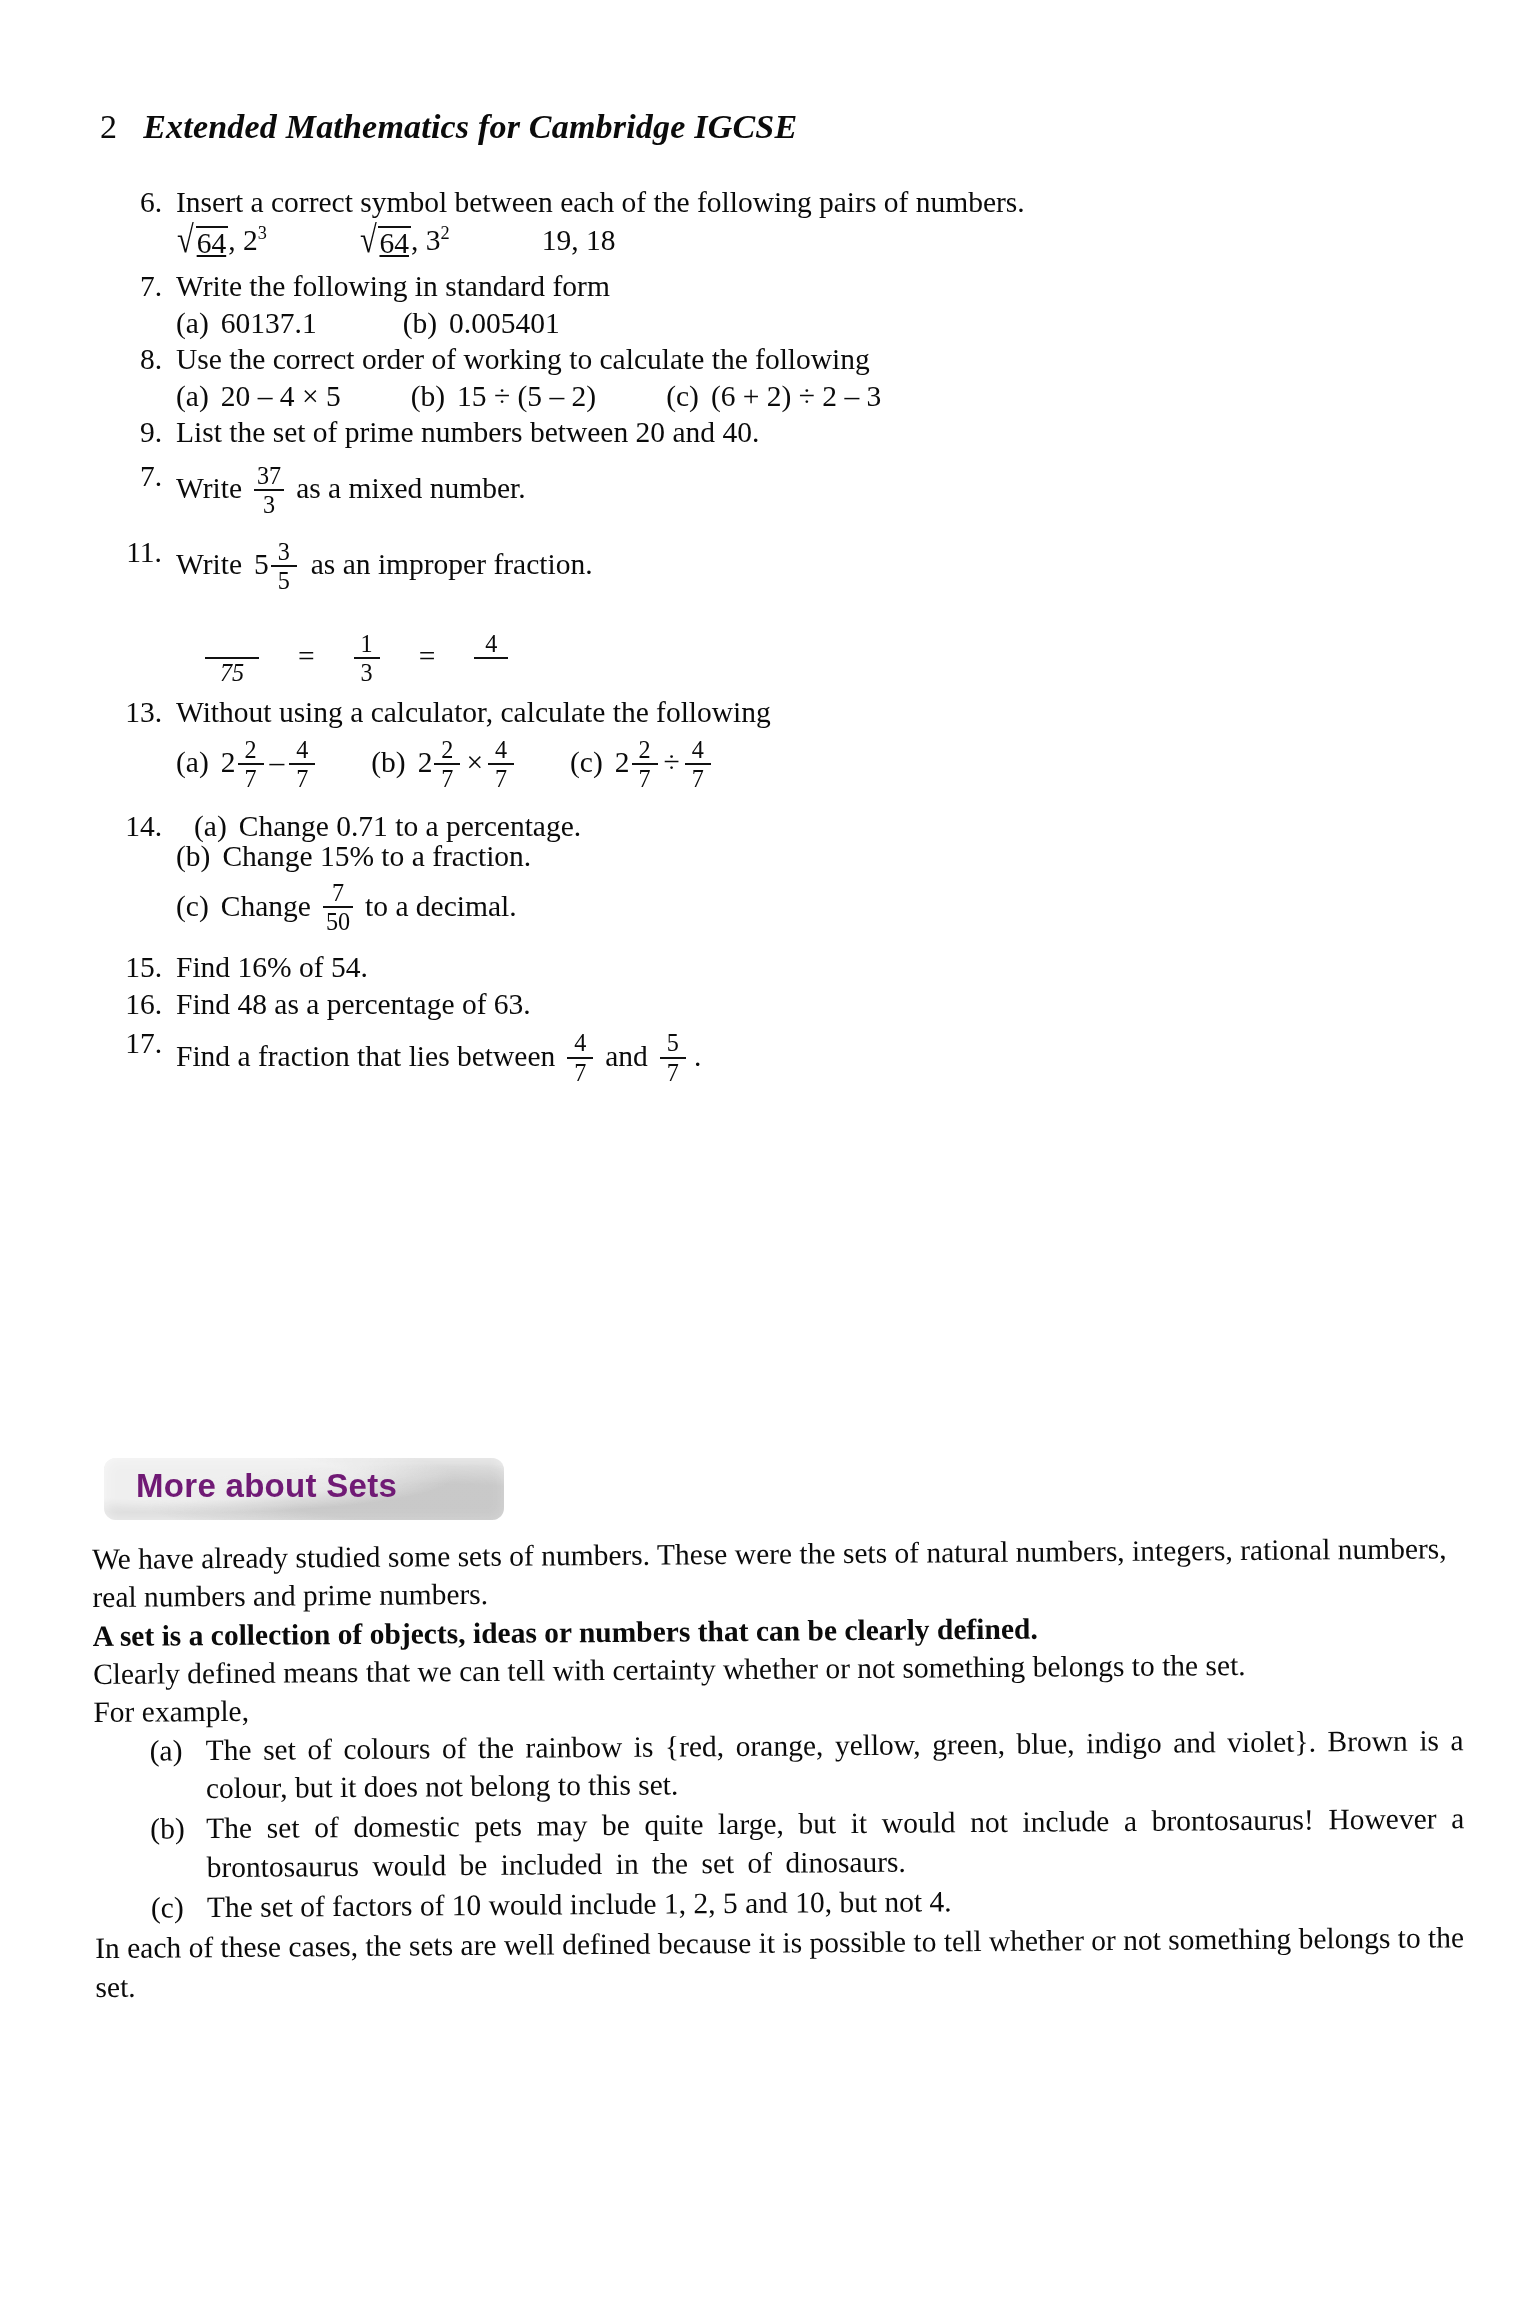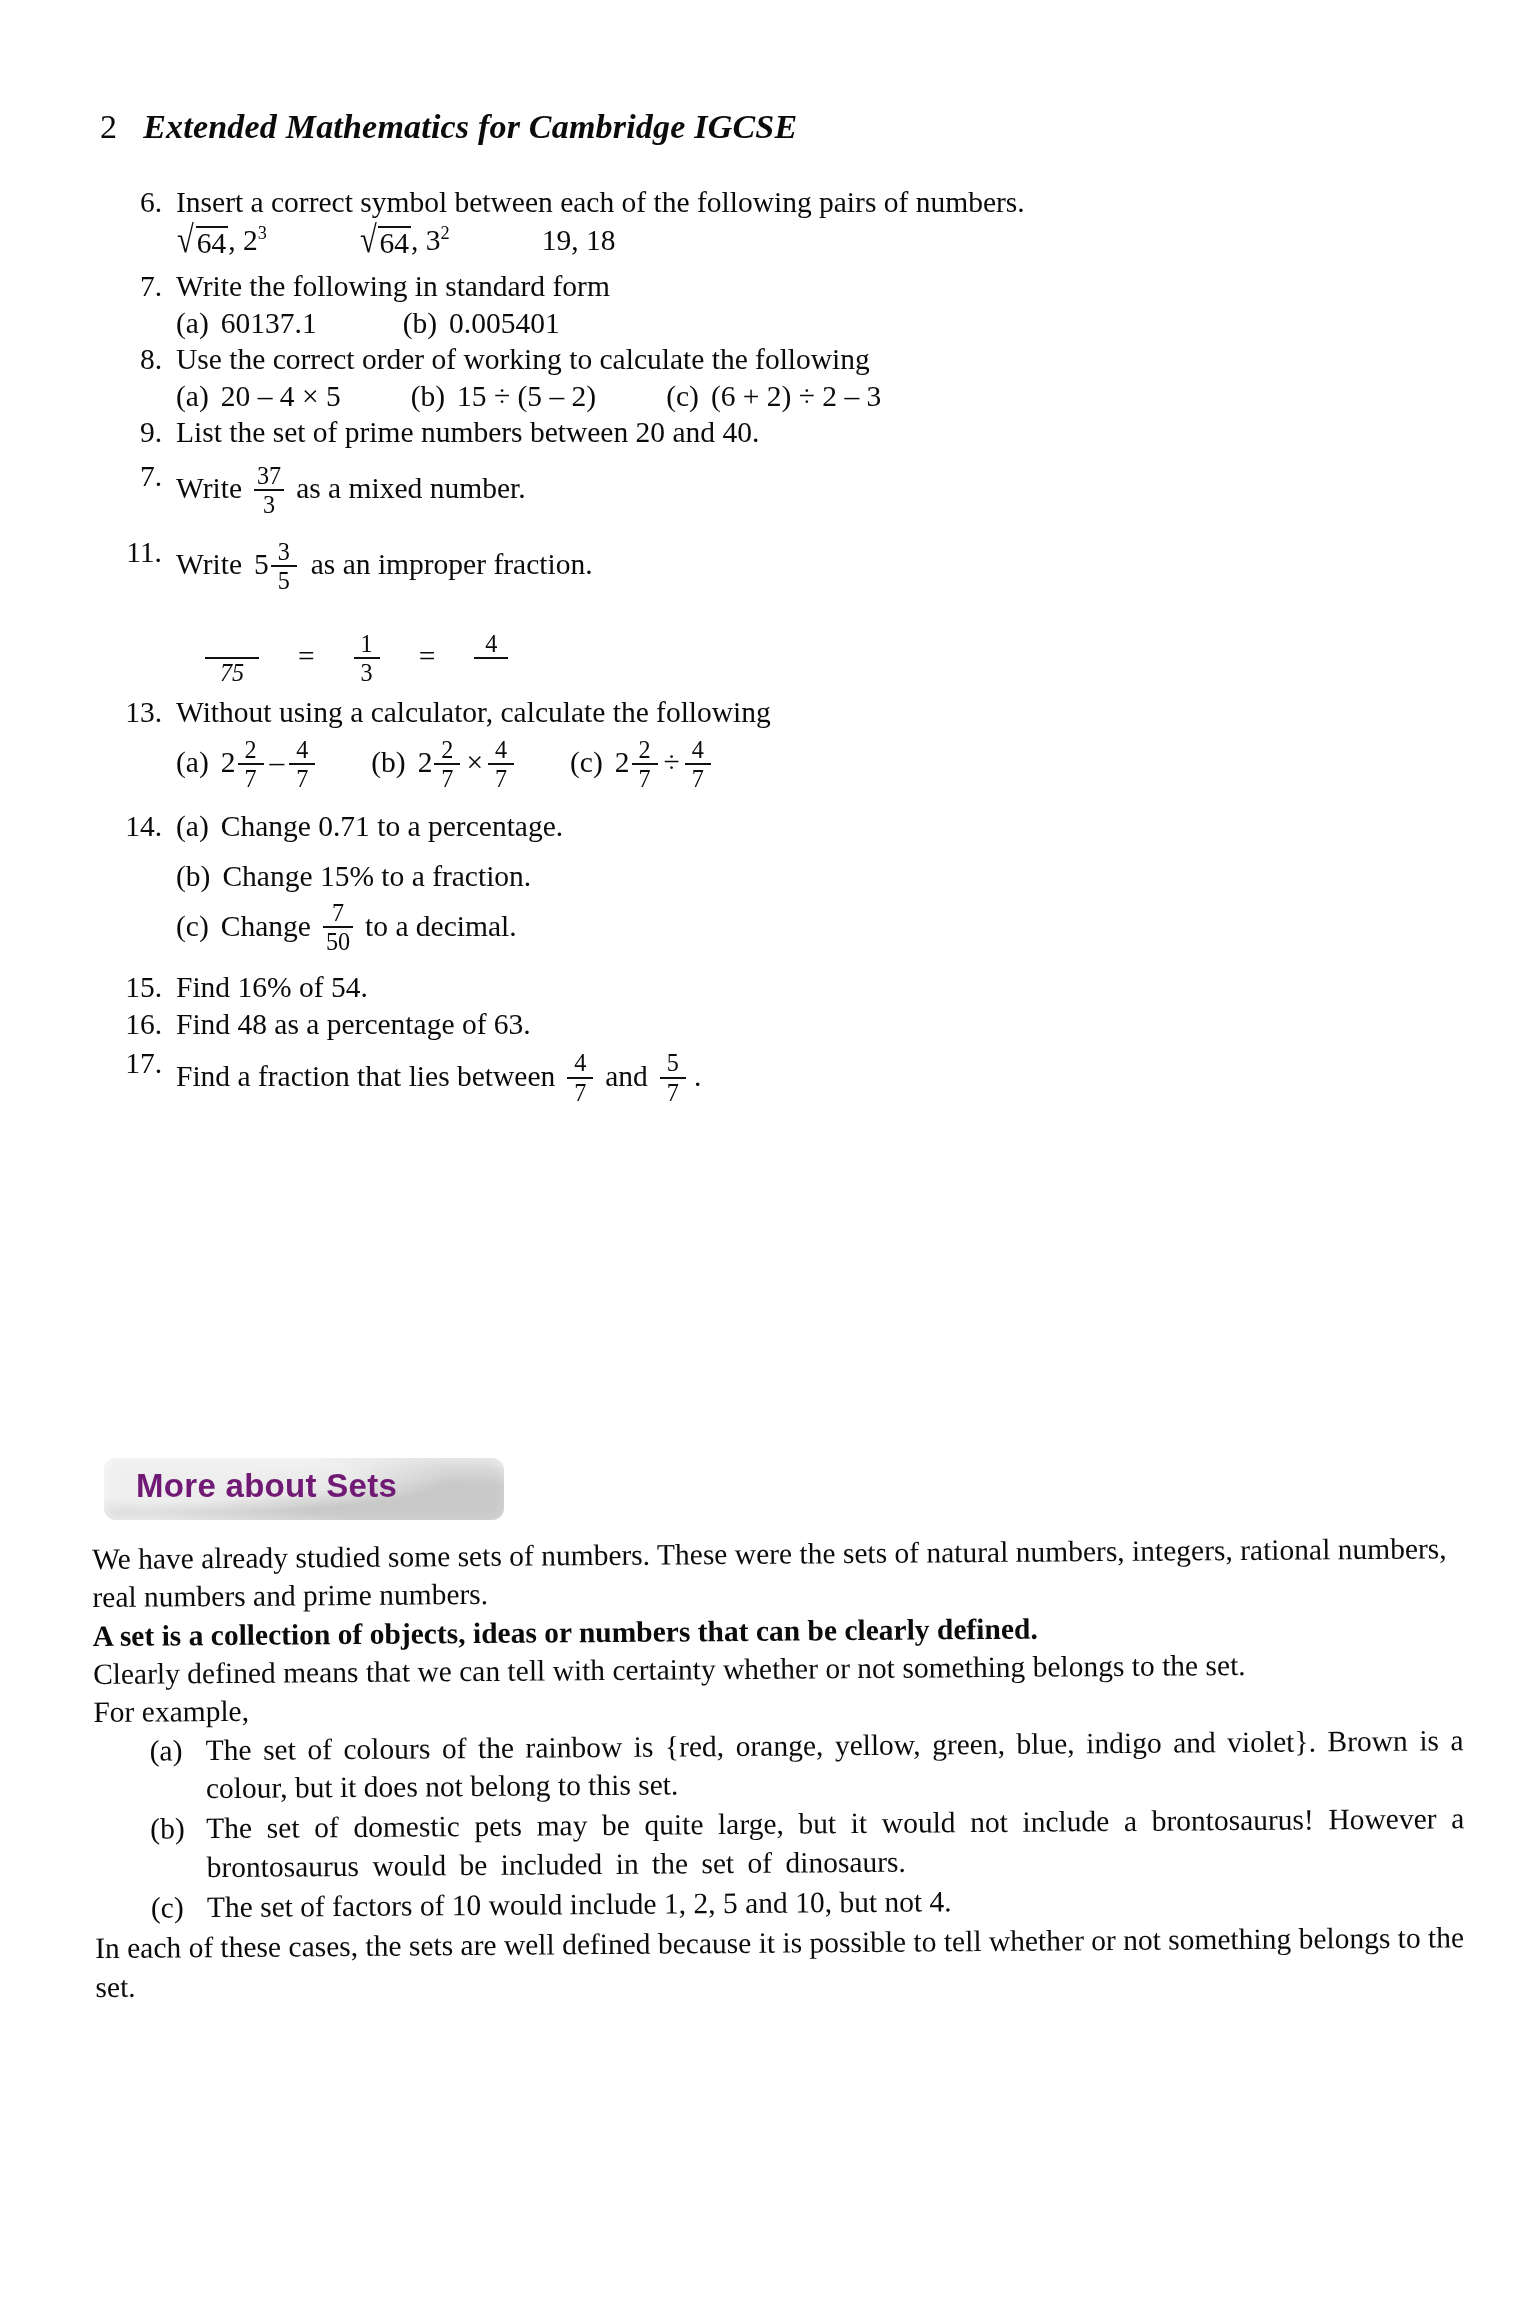--- a/index.html
+++ b/index.html
@@ -92,20 +92,21 @@
   .radical {
     font-size: 34px;
     line-height: 0.85;
     transform: scaleX(0.9) scaleY(1.12);
     margin-right: 1px;
   }
   .radicand {
     border-top: 2px solid #111;
     padding: 1px 2px 0 1px;
     line-height: 1.0;
+    text-decoration: underline;
   }
   sup.exp {
     font-size: 0.62em;
     vertical-align: super;
     line-height: 0;
   }
 
   
   .frac {
     display: inline-flex;
@@ -383,21 +384,21 @@
         </span>
         <span class="op" style="margin:0 4px;">÷</span>
         <span class="frac">
           <span class="num">4</span>
           <span class="bar"></span>
           <span class="den">7</span>
         </span>
       </span>
     </div>
 
-    <div class="q" style="margin-bottom:20px;">
+    <div class="q" style="margin-bottom:0;gap:18px;">
       <span class="q-num">14.</span>
       <span class="q-body">
         <span class="lbl">(a)</span>
         <span>Change 0.71 to a percentage.</span>
       </span>
     </div>
     <div class="sub-row" style="margin-left:76px; margin-bottom:8px;">
       <span class="lbl">(b)</span>
       <span>Change 15% to a fraction.</span>
     </div>

